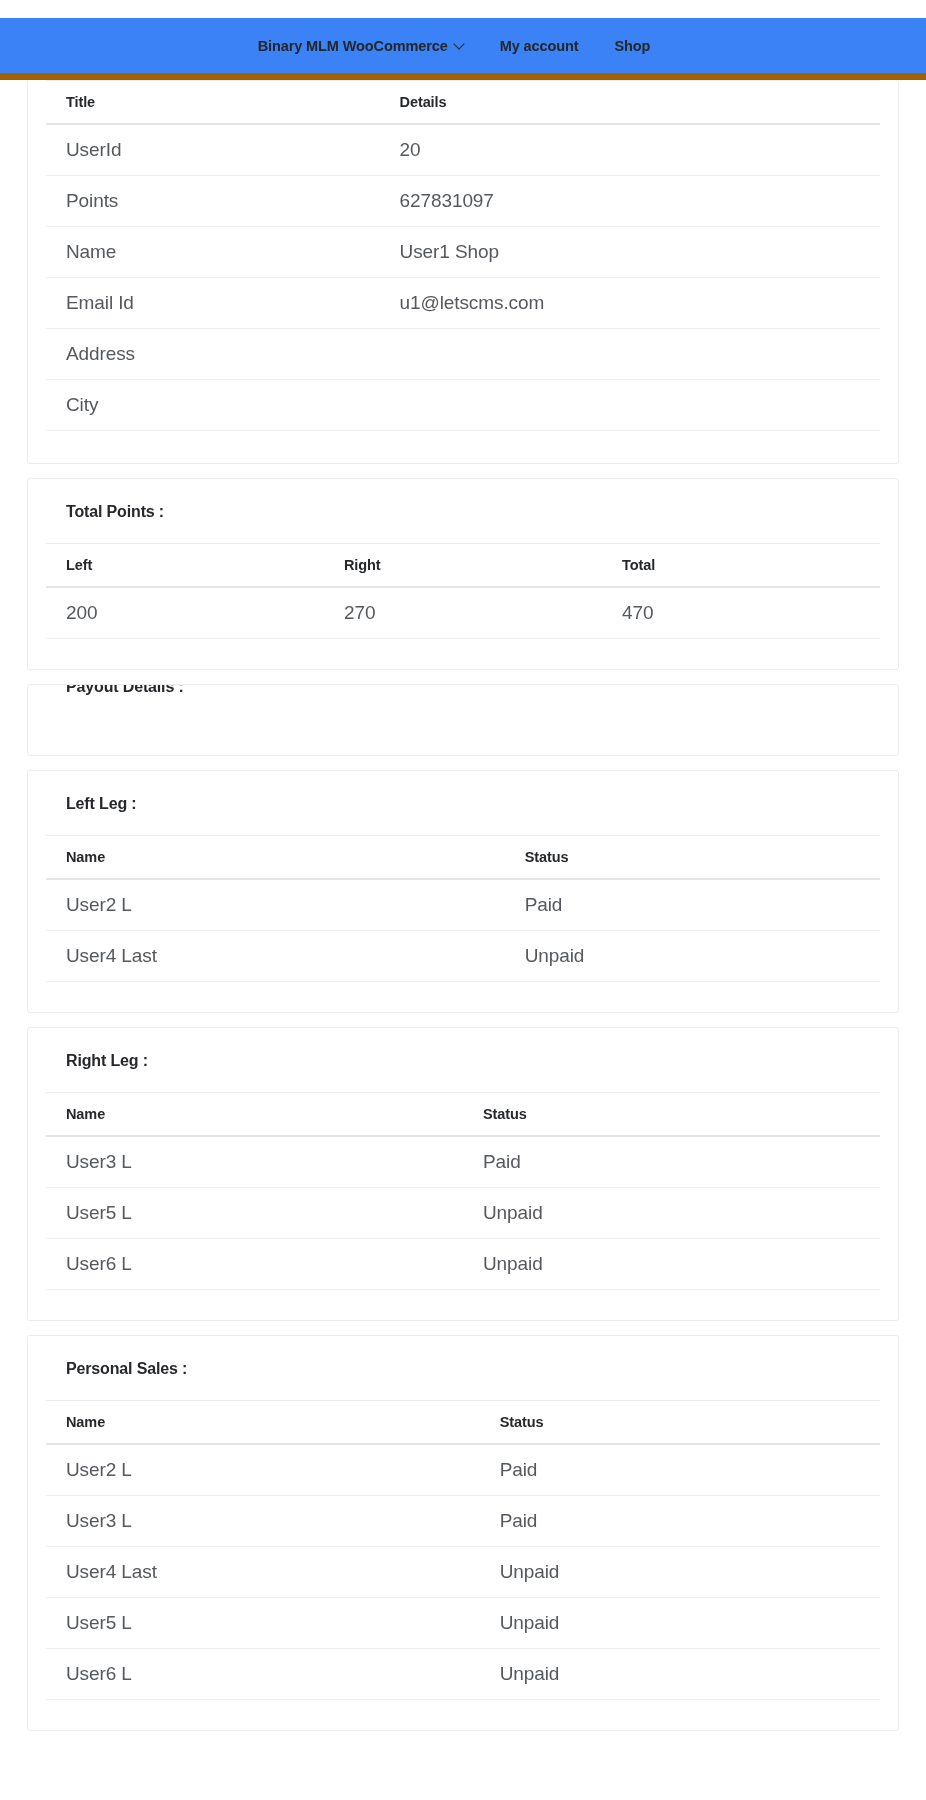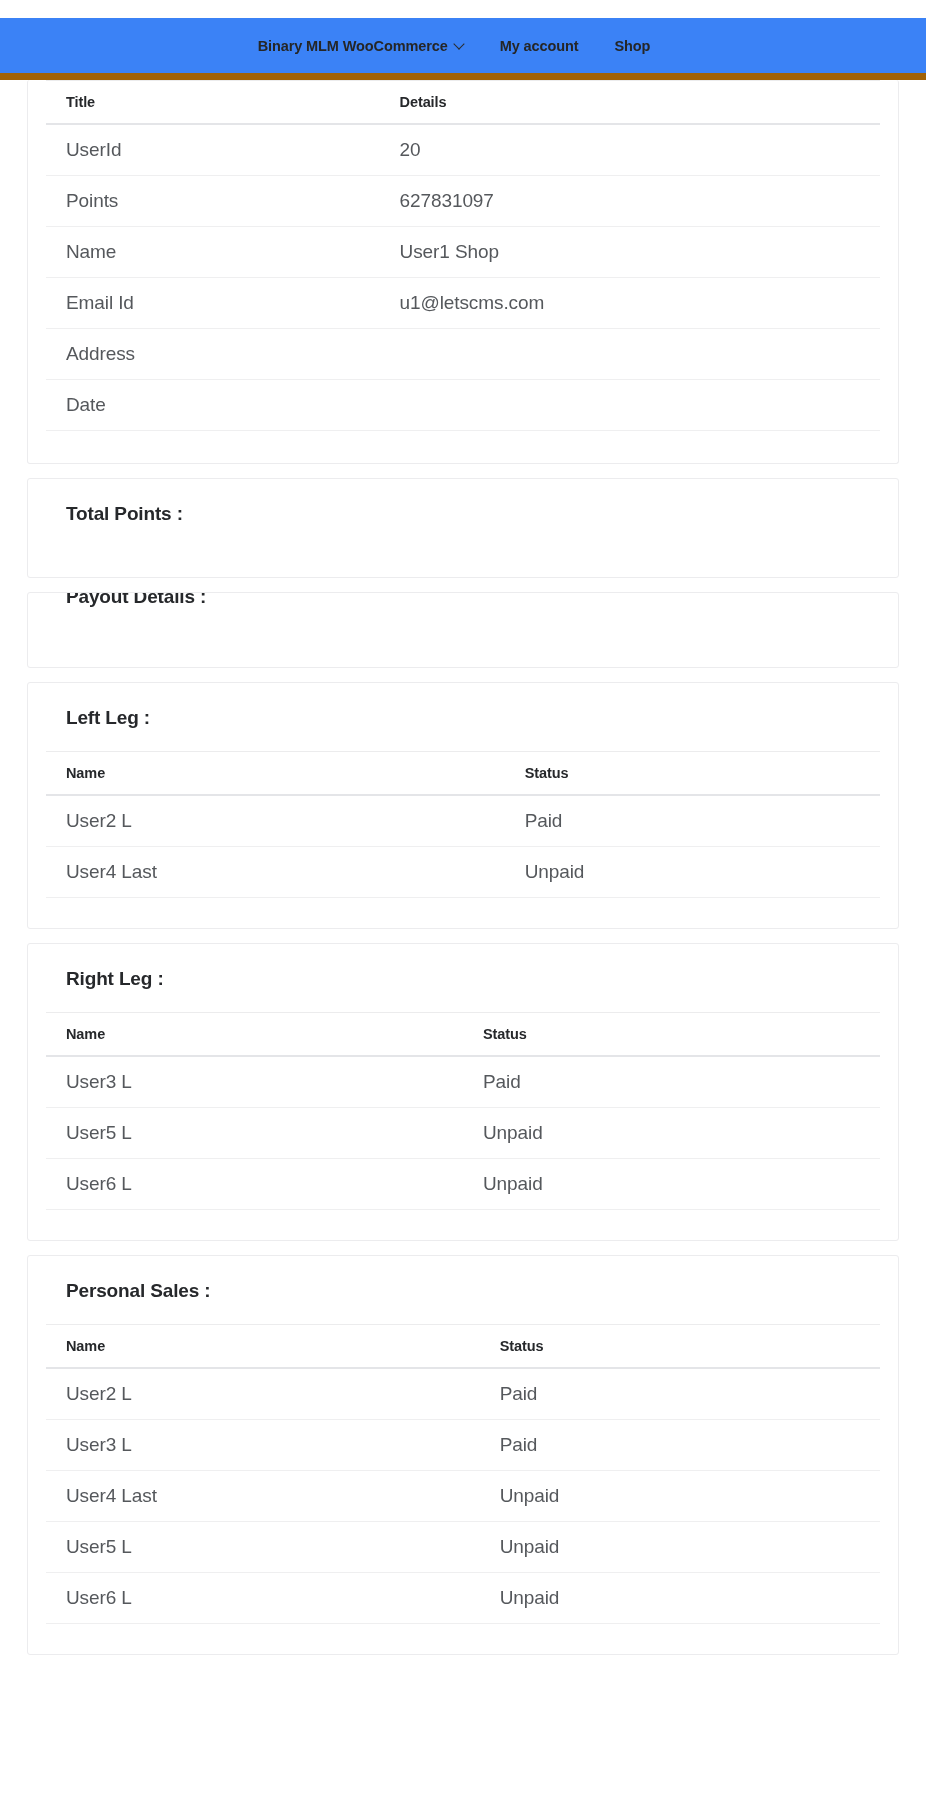--- a/index.html
+++ b/index.html
@@ -87,21 +87,21 @@
     margin-top: 0;
     border-top: none;
     border-left: 1px solid #ececee;
     border-right: 1px solid #ececee;
     padding-top: 0;
     padding-bottom: 32px;
   }
 
   
   .section-title {
-    font-size: 19px;
+    font-size: 16px;
     font-weight: 700;
     color: #26282b;
     letter-spacing: -0.15px;
     padding: 24px 0 22px 20px;
   }
 
   
   .card.clipped-head {
     padding-top: 0;
   }
@@ -202,29 +202,45 @@
         </tr>
         <tr>
           <td>Email Id</td>
           <td>u1@letscms.com</td>
         </tr>
         <tr>
           <td>Address</td>
           <td></td>
         </tr>
         <tr>
-          <td>Date</td>
+          <td>City</td>
           <td></td>
         </tr>
       </tbody>
     </table>
   </section>
 
   <section class="card">
     <div class="section-title">Total Points :</div>
+    <table class="tbl">
+      <thead>
+        <tr>
+          <th class="col-33">Left</th>
+          <th class="col-33">Right</th>
+          <th class="col-33">Total</th>
+        </tr>
+      </thead>
+      <tbody>
+        <tr>
+          <td>200</td>
+          <td>270</td>
+          <td>470</td>
+        </tr>
+      </tbody>
+    </table>
   </section>
 
   <section class="card clipped-head">
     <div class="section-title">Payout Details :</div>
   </section>
 
   <section class="card">
     <div class="section-title">Left Leg :</div>
     <table class="tbl">
       <thead>

